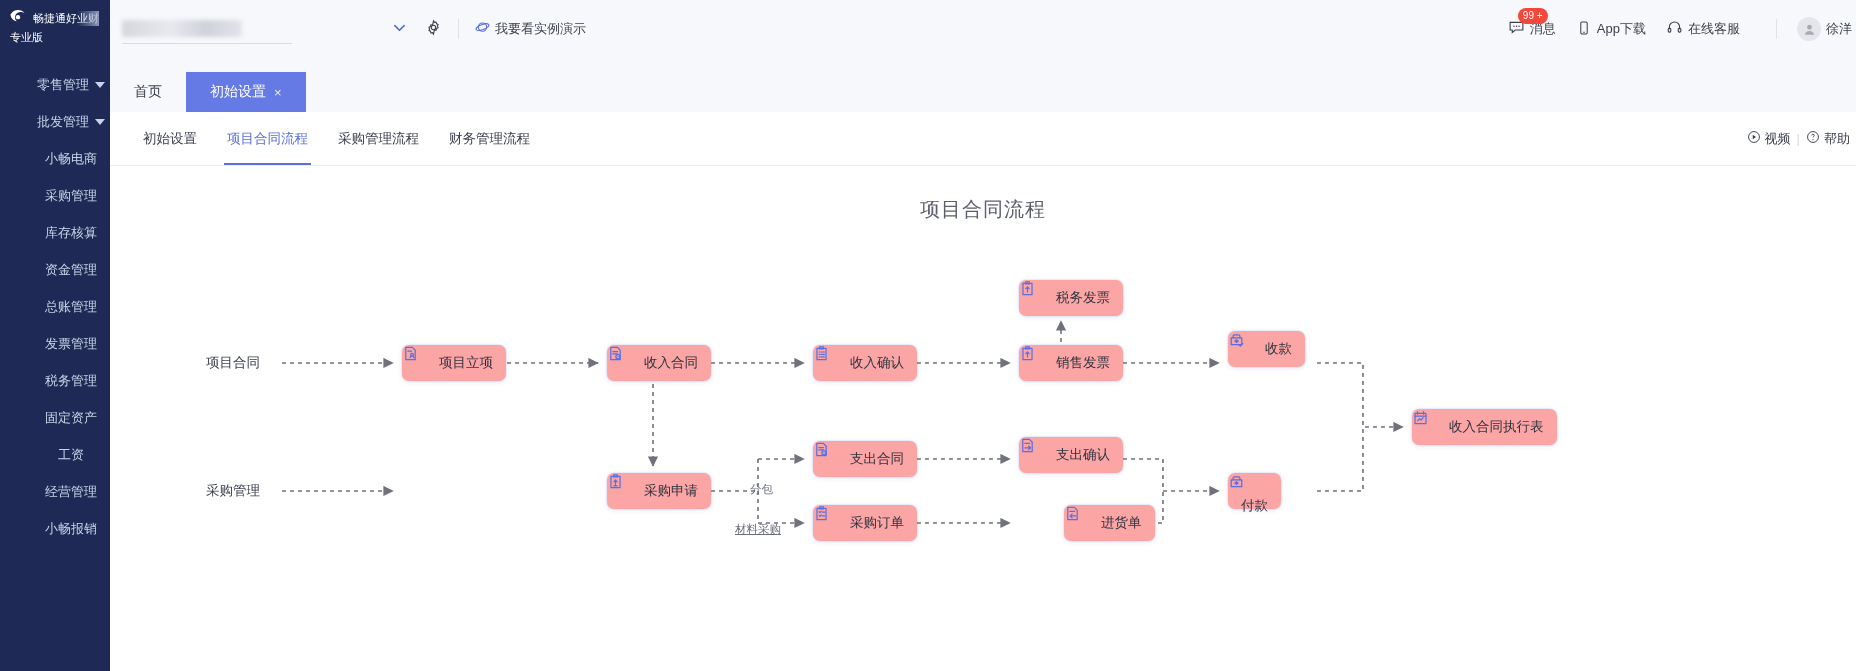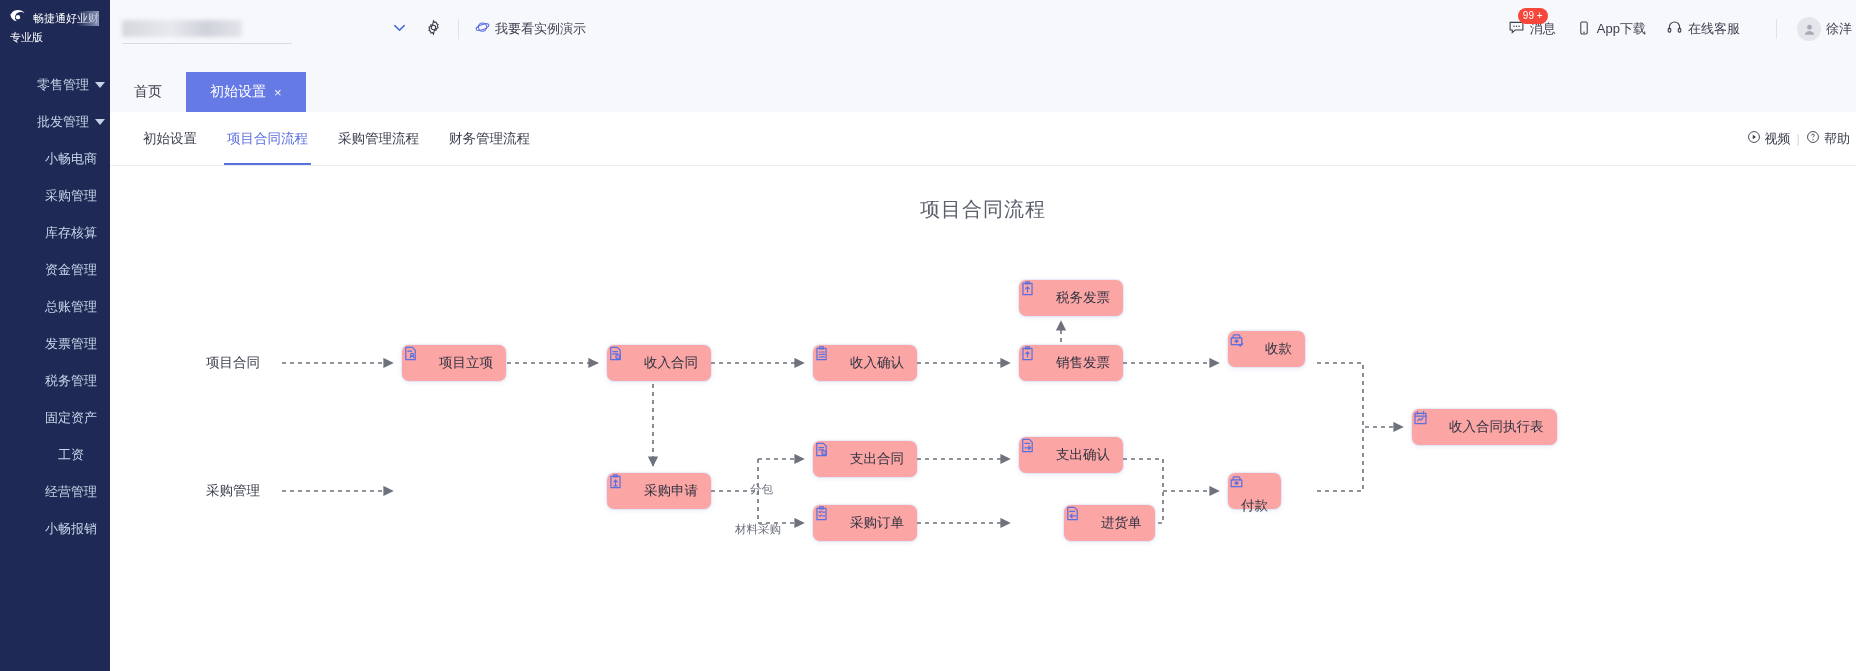--- a/index.html
+++ b/index.html
@@ -476,17 +476,17 @@
                 <path d="M3.4 7.2h11.2v7.3H3.4z" fill="none" stroke="#5a6fe0" stroke-width="1.3" stroke-linecap="round" stroke-linejoin="round"></path>
                 <path d="M5.4 7.2V5.4c0-.8.6-1.4 1.4-1.4h4.4c.8 0 1.4.6 1.4 1.4v1.8" fill="none" stroke="#5a6fe0" stroke-width="1.3" stroke-linecap="round" stroke-linejoin="round"></path>
                 <path d="M9 9v3.2M7.4 9.8h3.2M7.4 11.2h3.2" fill="none" stroke="#5a6fe0" stroke-width="1.3" stroke-linecap="round" stroke-linejoin="round"></path>
               </svg>
             </span>
             <span>付款</span>
           </div>
           <div class="row-label" style="left: 96px; top: 188px;">项目合同</div>
           <div class="row-label" style="left: 96px; top: 316px;">采购管理</div>
           <div class="edge-label" style="left: 640px; top: 276px; margin-top: 40px;">分包</div>
-          <div class="edge-label" style="left: 625px; top: 356px;">材料采购</div>
+          <div class="edge-label" style="left: 625px; top: 356px; text-decoration: underline;">材料采购</div>
         </div>
     </div>
   </div>
 </div>
 
 </body></html>

